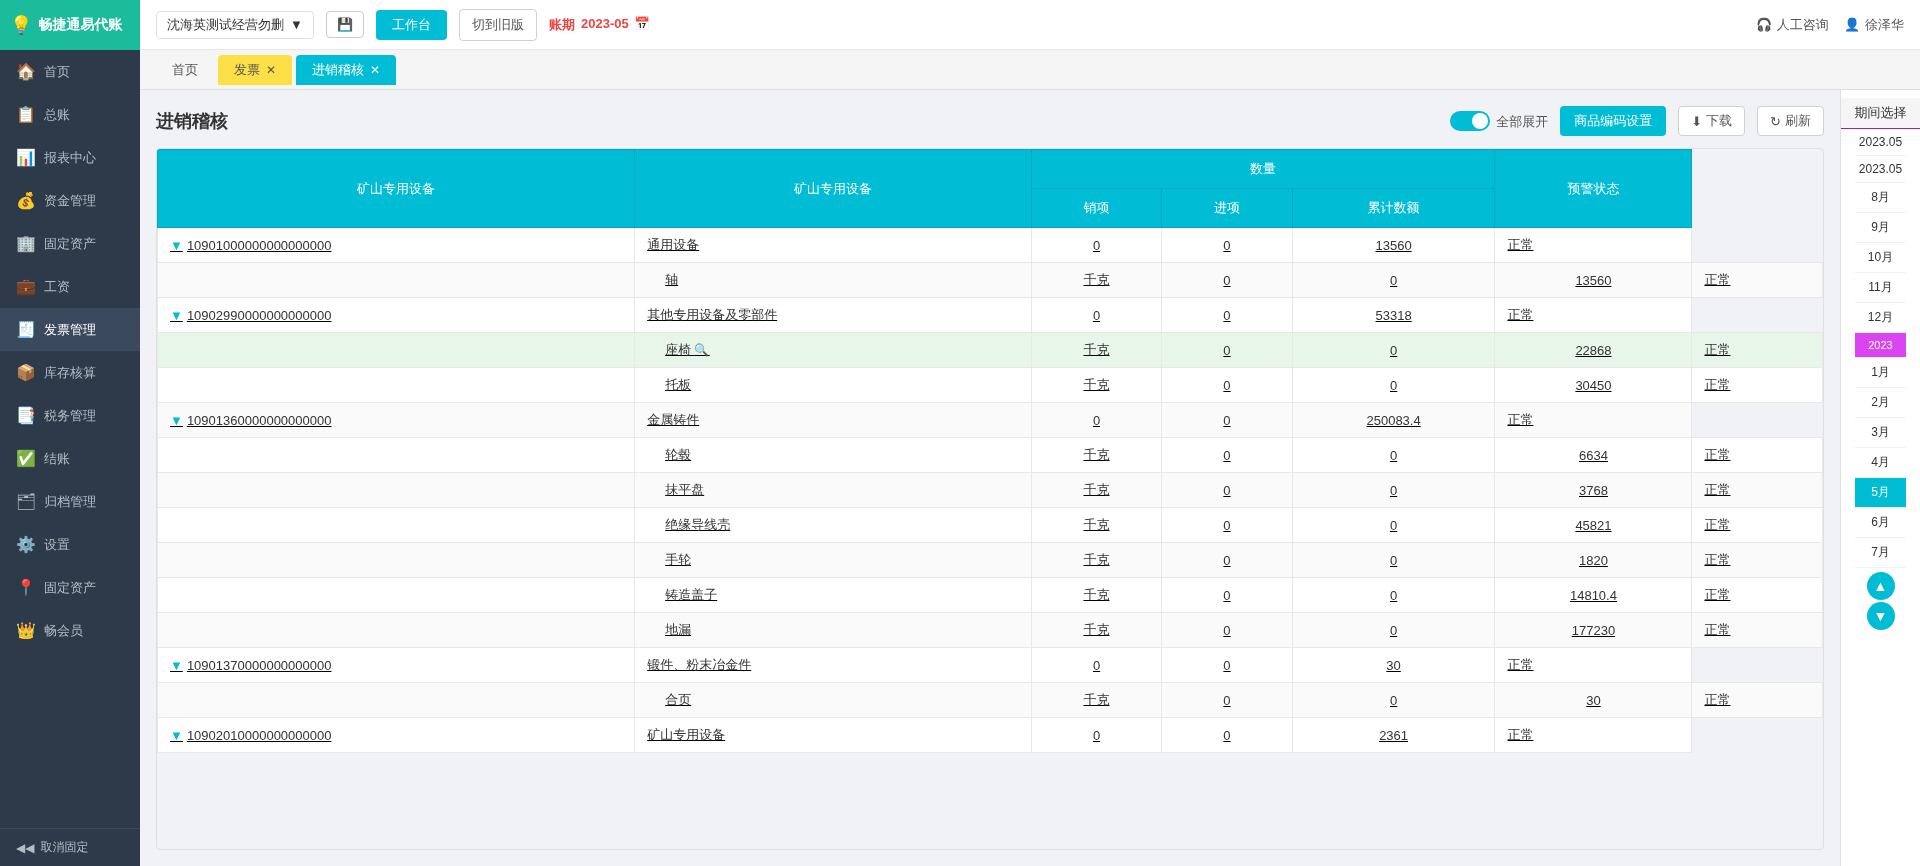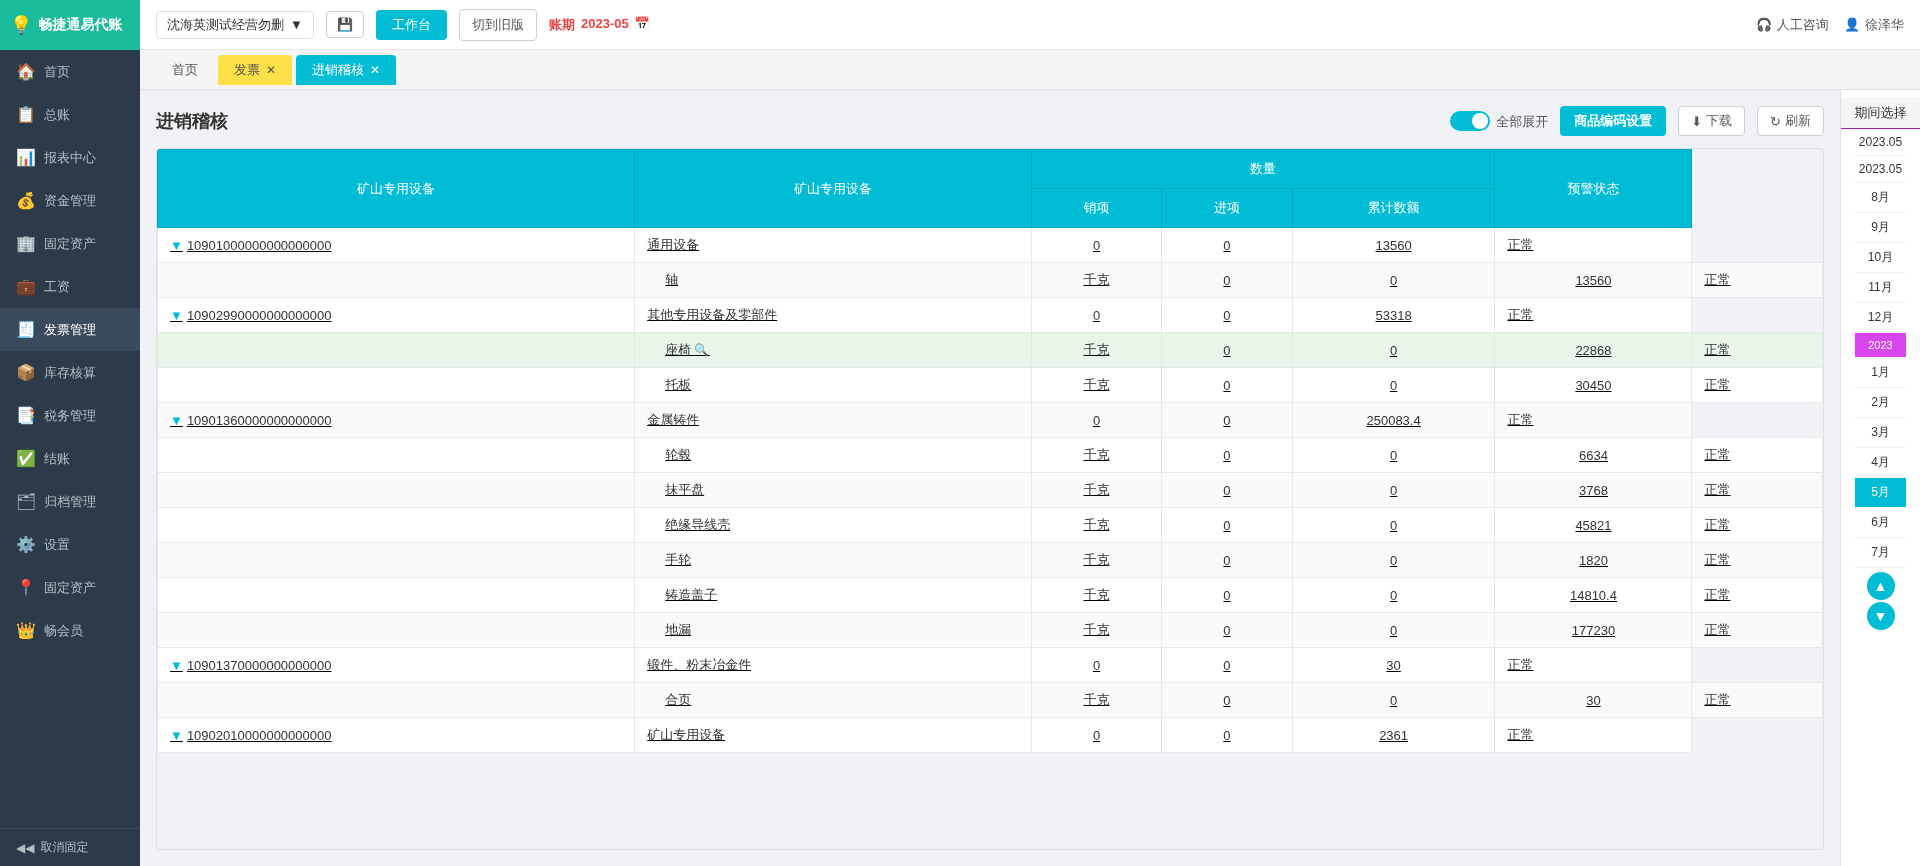--- a/index.html
+++ b/index.html
@@ -191,21 +191,20 @@
       border-radius: 50%;
     }
     .btn-product-code {
       background: #00bcd4;
       color: white;
       border: none;
       padding: 6px 14px;
       border-radius: 4px;
       cursor: pointer;
       font-size: 13px;
-      font-weight: bold;
     }
     .btn-download, .btn-refresh {
       background: white;
       color: #555;
       border: 1px solid #d0d0d0;
       padding: 5px 12px;
       border-radius: 4px;
       cursor: pointer;
       font-size: 13px;
       display: flex;

